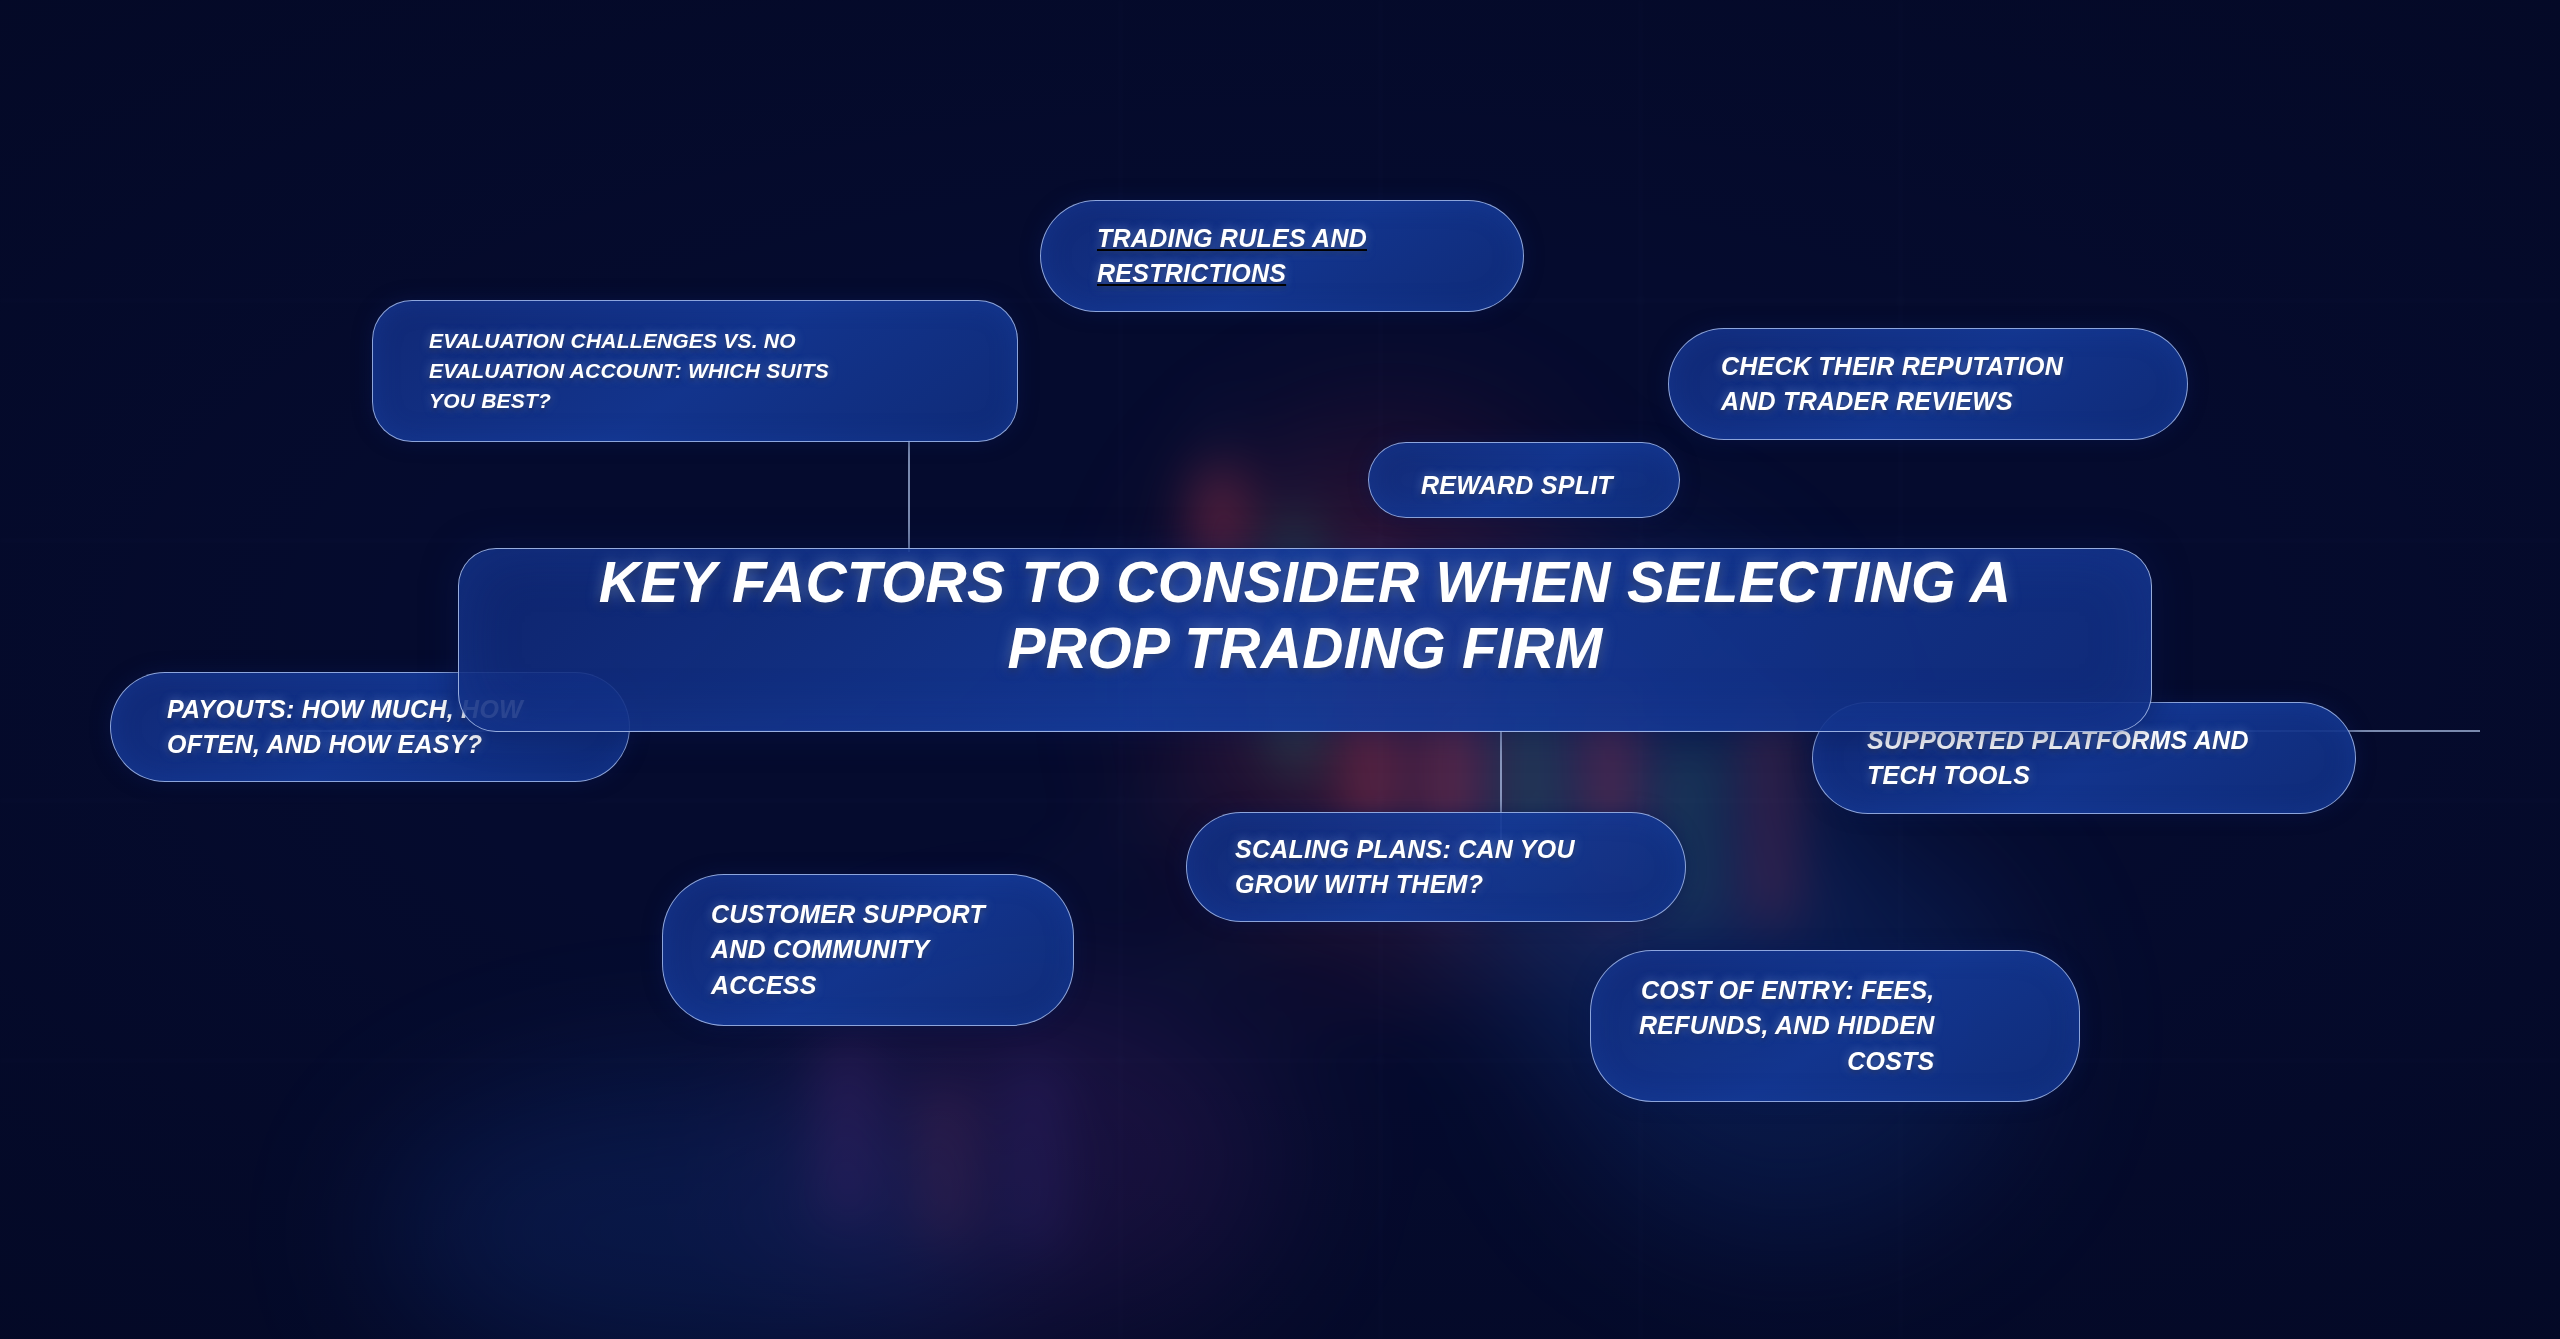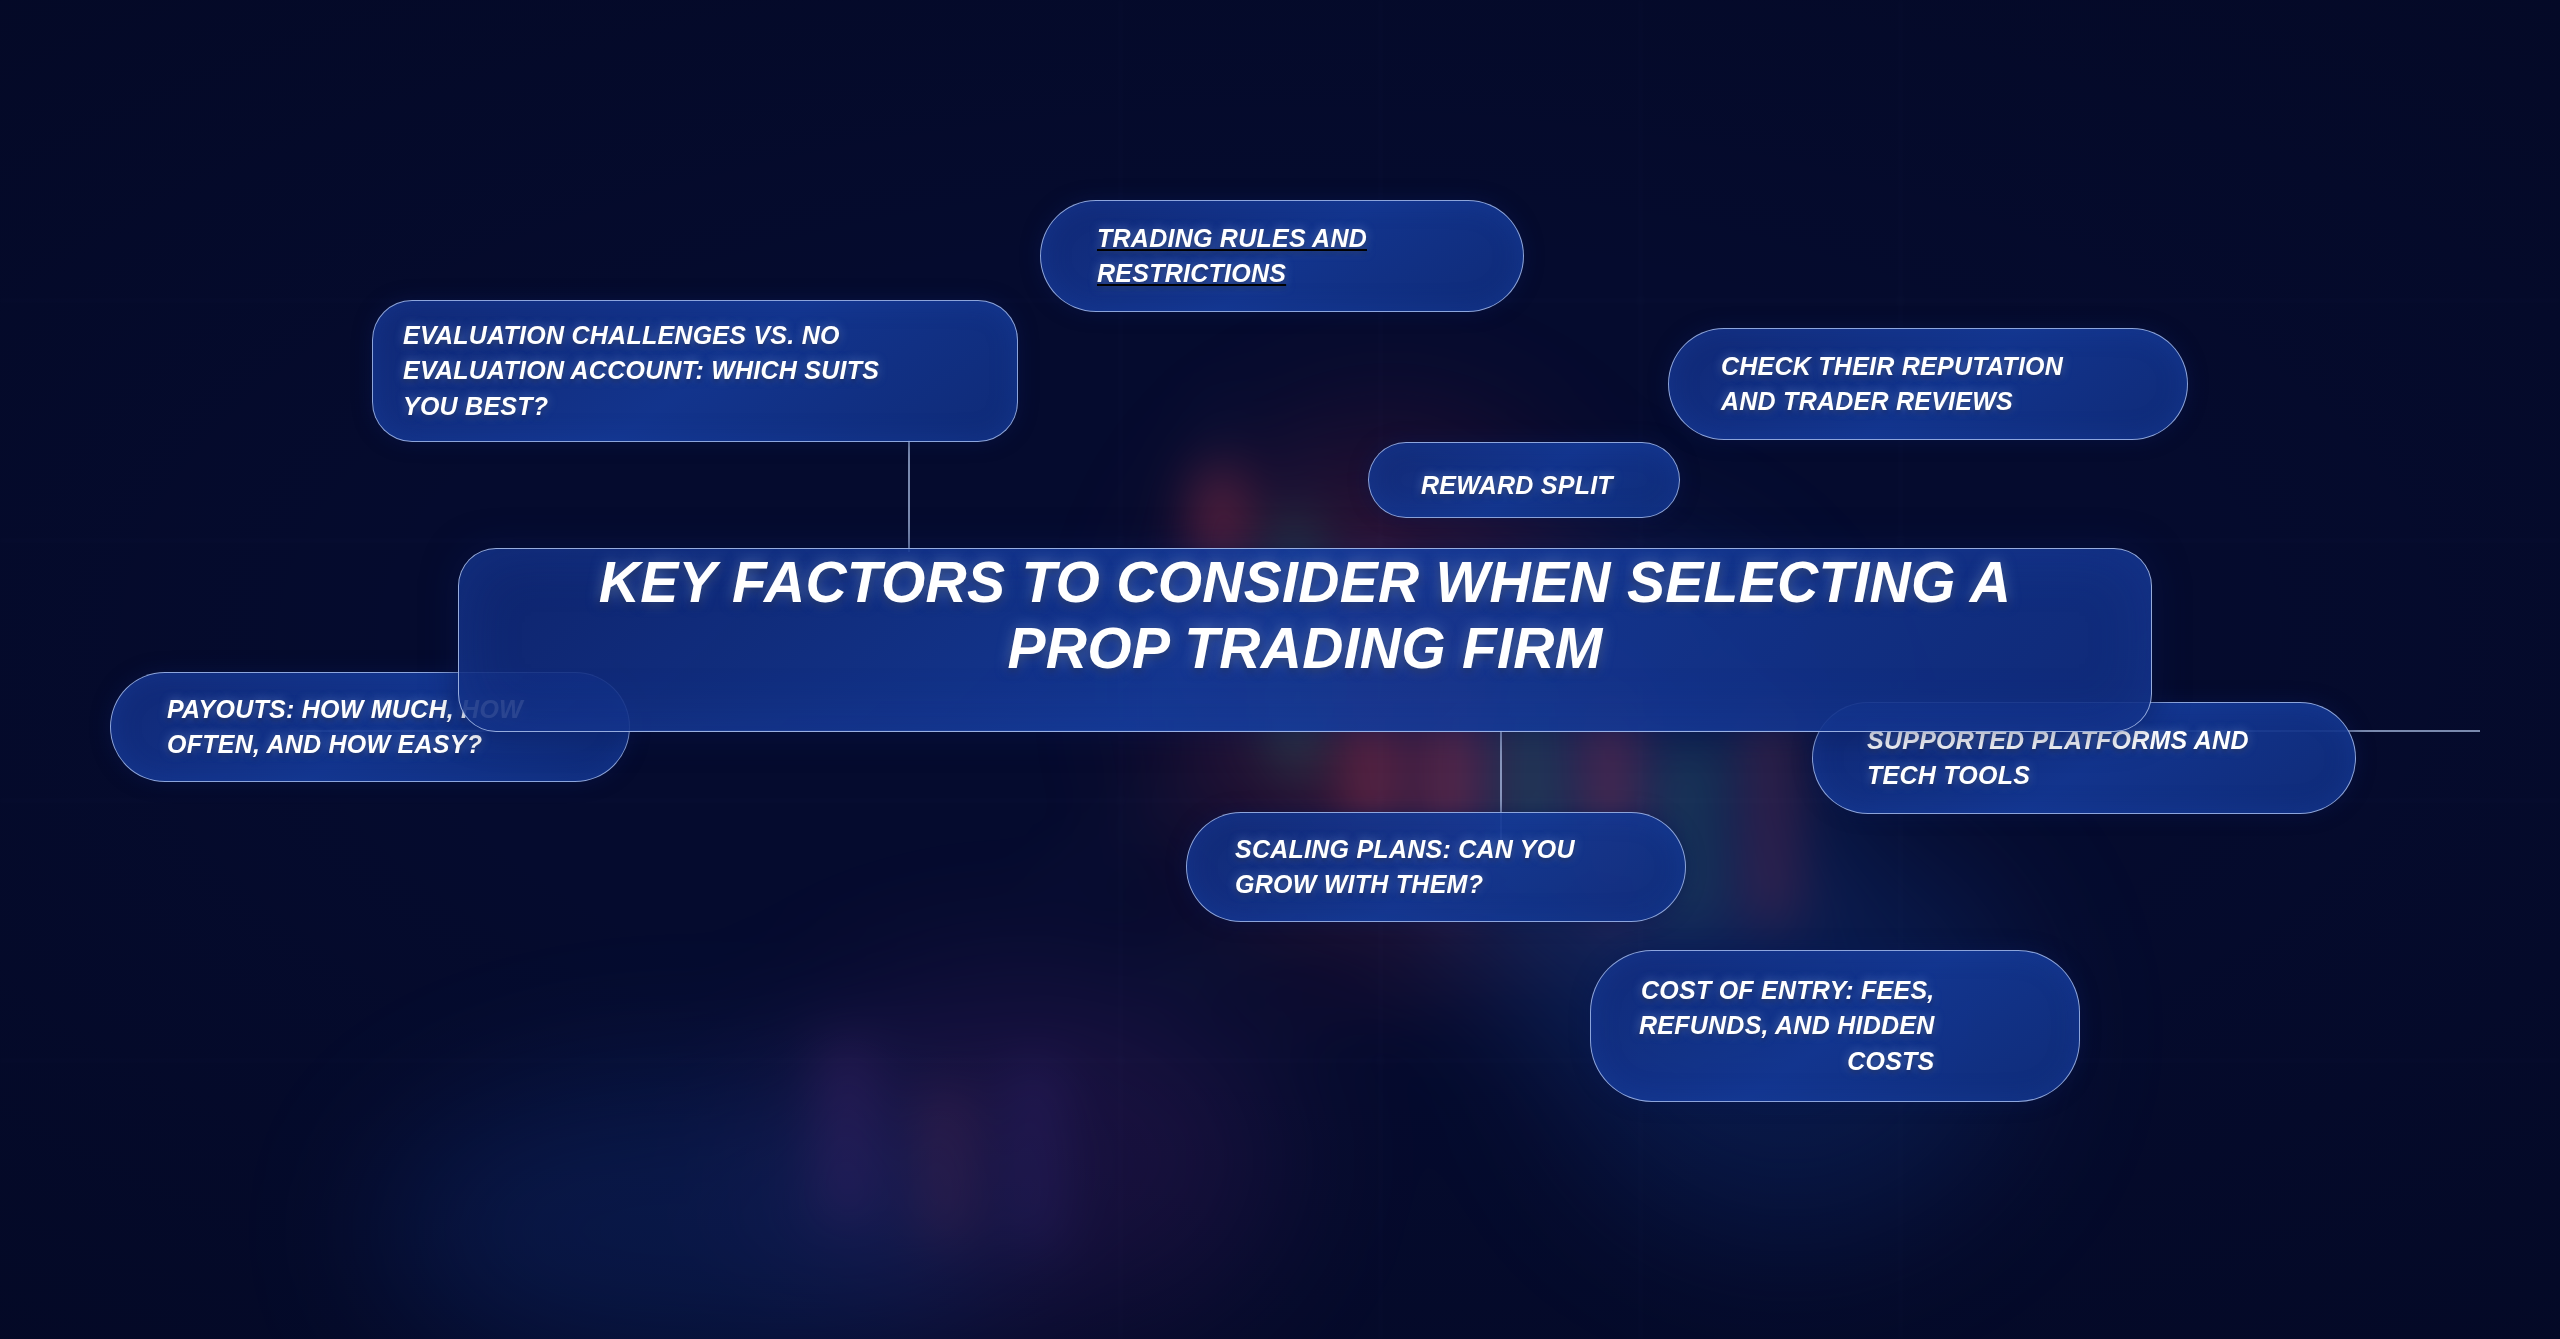--- a/index.html
+++ b/index.html
@@ -108,21 +108,21 @@
   <div class="conn h" style="left:1460px;top:730px;width:1020px;"></div>
   <div class="conn v" style="left:1500px;top:730px;height:110px;"></div>
   <div class="conn v" style="left:908px;top:440px;height:112px;"></div>
 
   <div class="node" style="left:1040px;top:200px;width:484px;height:112px;border-radius:56px;text-decoration:underline;">
     <span class="txt" style="font-size:25px;padding-left:56px;padding-right:34px;">TRADING RULES AND
 RESTRICTIONS</span>
   </div>
 
   <div class="node" style="left:372px;top:300px;width:646px;height:142px;border-radius:40px;">
-    <span class="txt" style="font-size:25px;padding-left:30px;padding-right:30px;">EVALUATION CHALLENGES VS. NO
+    <span class="txt" style="font-size:21px;padding-left:56px;padding-right:30px;">EVALUATION CHALLENGES VS. NO
 EVALUATION ACCOUNT: WHICH SUITS
 YOU BEST?</span>
   </div>
 
   <div class="node" style="left:1668px;top:328px;width:520px;height:112px;border-radius:56px;">
     <span class="txt" style="font-size:25px;padding-left:52px;padding-right:30px;">CHECK THEIR REPUTATION
 AND TRADER REVIEWS</span>
   </div>
 
   <div class="node" style="left:1368px;top:442px;width:312px;height:76px;border-radius:38px;">
@@ -137,20 +137,25 @@
   <div class="node" style="left:1812px;top:702px;width:544px;height:112px;border-radius:56px;">
     <span class="txt" style="font-size:25px;padding-left:54px;padding-right:28px;">SUPPORTED PLATFORMS AND
 TECH TOOLS</span>
   </div>
 
   <div class="node" style="left:1186px;top:812px;width:500px;height:110px;border-radius:55px;">
     <span class="txt" style="font-size:25px;padding-left:48px;padding-right:28px;">SCALING PLANS: CAN YOU
 GROW WITH THEM?</span>
   </div>
 
+  <div class="node" style="left:662px;top:874px;width:412px;height:152px;border-radius:62px;">
+    <span class="txt" style="font-size:25px;padding-left:48px;padding-right:24px;">CUSTOMER SUPPORT
+AND COMMUNITY
+ACCESS</span>
+  </div>
 
   <div class="node" style="left:1590px;top:950px;width:490px;height:152px;border-radius:62px;">
     <span class="txt" style="font-size:25px;padding-left:48px;padding-right:24px;text-align:right;">COST OF ENTRY: FEES,
 REFUNDS, AND HIDDEN
 COSTS</span>
   </div>
 
   <div id="hero" style="left:458px;top:548px;width:1694px;height:184px;">
     <span class="txt" style="font-size:57px;">KEY FACTORS TO CONSIDER WHEN SELECTING A
 PROP TRADING FIRM</span>

